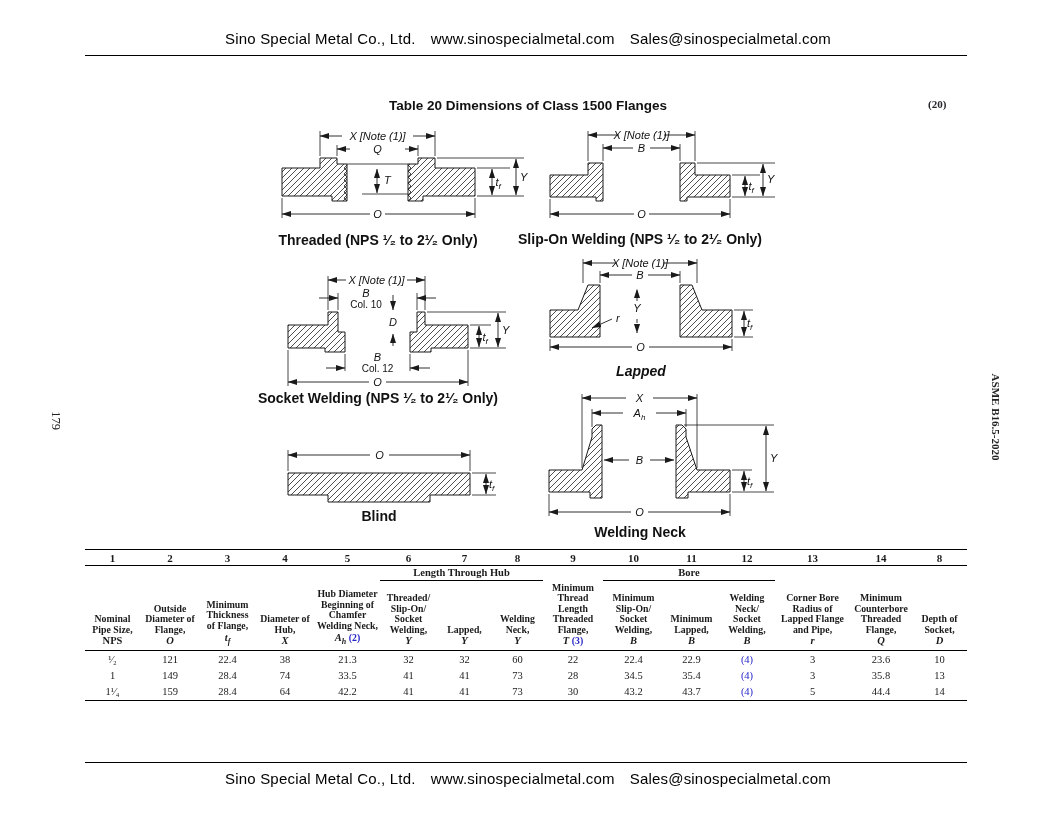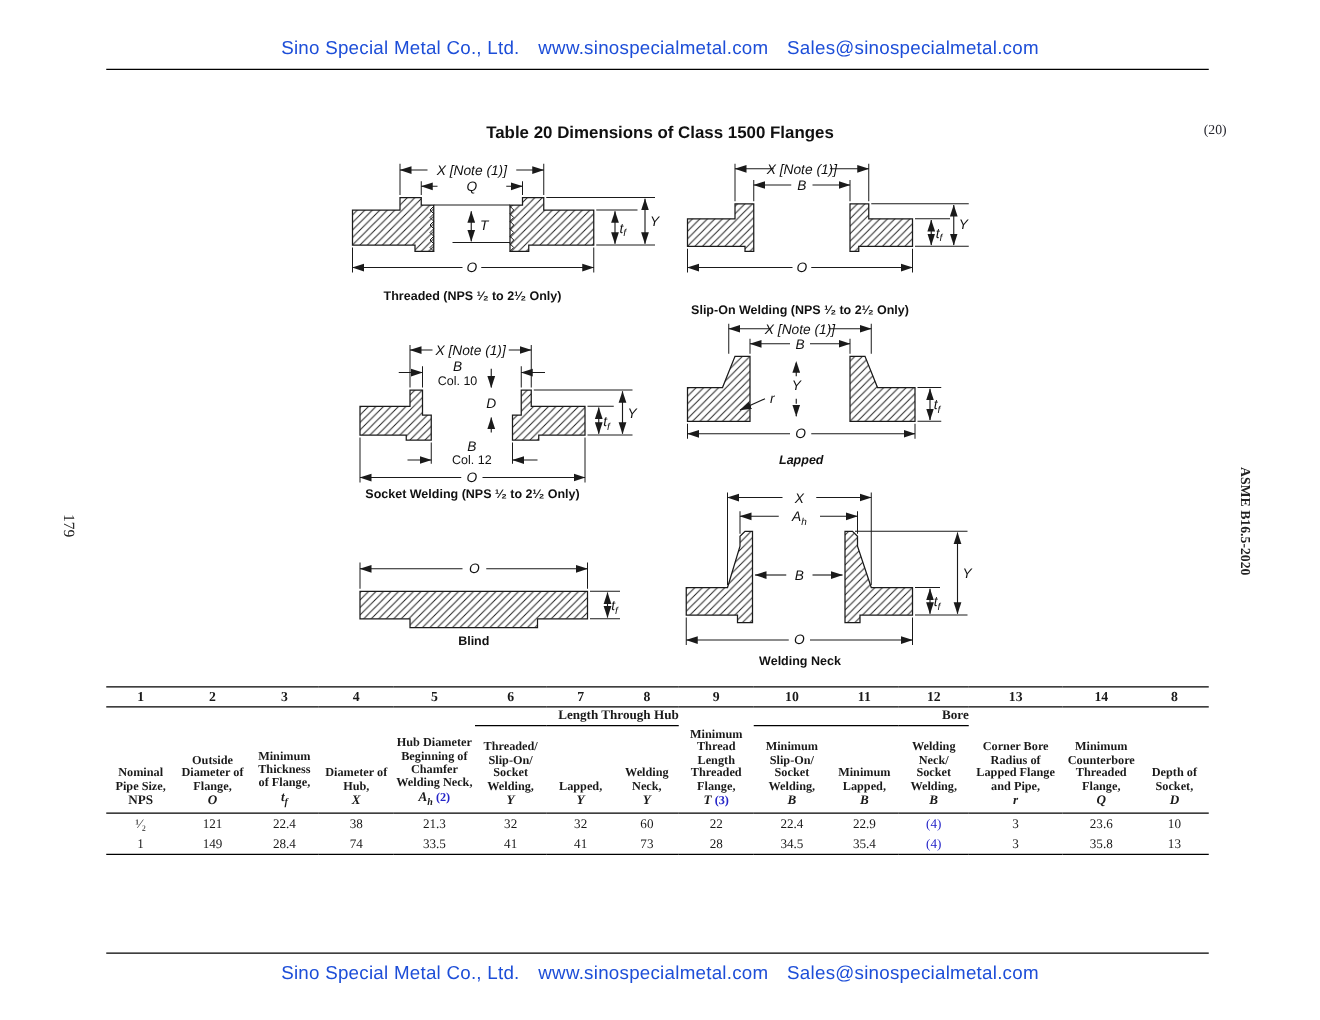--- a/index.html
+++ b/index.html
@@ -1,51 +1,51 @@
 <!DOCTYPE html>
 <html><head>
 <meta charset="utf-8">
 <style>
   html,body{margin:0;padding:0;background:#fff;}
   .page{position:relative;width:1056px;height:816px;background:#fff;overflow:hidden;
         font-family:"Liberation Sans",sans-serif;color:#1a1a1a;}
   
   .brandline{position:absolute;left:0;width:100%;display:flex;justify-content:center;gap:15px;
-             font-size:15px;letter-spacing:.2px;color:#1d4ed8;}
+             font-size:15px;letter-spacing:.2px;color:#000000;}
   .brandline.top{top:30px;}
   .brandline.bottom{top:770px;}
   .rule{position:absolute;left:85px;width:882px;border-top:1.2px solid #000;}
   .rule.top{top:55px;}
   .rule.bottom{top:762px;}
   .doc-title{position:absolute;top:98px;left:0;width:100%;text-align:center;
              font-weight:bold;font-size:13.5px;color:#111;}
-  .corner-note{position:absolute;top:98px;left:963px;font-family:"Liberation Serif",serif;
-               font-weight:normal;font-size:11px;color:#26262e;}
+  .corner-note{position:absolute;top:98px;left:928px;font-family:"Liberation Serif",serif;
+               font-weight:bold;font-size:11px;color:#26262e;}
   .side-text{position:absolute;font-family:"Liberation Serif","DejaVu Serif",serif;color:#222;
              transform:rotate(90deg);text-align:center;}
   .side-left{left:33px;top:413px;width:44px;font-size:12.5px;}
   .side-right{left:940px;top:411px;width:112px;font-size:11px;font-weight:bold;}
   
   .fig{position:absolute;}
   .fig svg{display:block;}
-  .cap{width:100%;text-align:center;font-weight:bold;font-size:10px;color:#111;}
+  .cap{width:100%;text-align:center;font-weight:bold;font-size:14px;color:#111;}
   svg .dl{font:italic 11px "Liberation Sans",sans-serif;fill:#111;}
   svg .dlu{font-style:normal;font-size:10px;}
   svg .sub{font-size:8px;font-style:italic;}
   svg .sec{fill:url(#ht);stroke:#1a1a1a;stroke-width:1;}
   svg .thin{stroke:#1a1a1a;stroke-width:0.8;fill:none;}
   svg .dim{stroke:#1a1a1a;stroke-width:0.9;fill:none;}
   svg .dash{stroke-dasharray:4 2.5;}
   
   .dim-table{position:absolute;left:85px;top:549px;width:882px;border-collapse:collapse;
              table-layout:fixed;font-family:"Liberation Serif","DejaVu Serif",serif;color:#1a1a1a;
              border-top:1.6px solid #000;}
   .dim-table td,.dim-table th{padding:0;text-align:center;vertical-align:bottom;}
   .rnums td{font-weight:bold;font-size:11px;padding:2px 0 1px;border-bottom:1px solid #000;}
-  .rgroups td{font-weight:bold;font-size:10.5px;padding-top:1px;height:13px;vertical-align:top;text-align:right;}
+  .rgroups td{font-weight:bold;font-size:10.5px;padding-top:1px;height:13px;vertical-align:top;}
   .rgroups td.gspan{border-bottom:1px solid #000;}
   .rheads th{font-size:9.8px;line-height:10.6px;font-weight:bold;padding:2px 2px 3px;
              border-bottom:1.6px solid #000;}
   .vline{display:block;margin-top:1px;}
   .hvar{font-style:italic;font-size:10.5px;}
   .hsub{font-style:italic;font-size:8px;}
   .hnote,.note{color:#2424c8;}
   .hnote{font-size:9.8px;font-weight:bold;}
   .dim-table tbody td{font-size:10.5px;padding:2.6px 0;}
   .dim-table tbody tr:last-child td{border-bottom:1.6px solid #000;}
@@ -142,21 +142,21 @@
         <text class="dl" x="108.5" y="99.5" text-anchor="middle">O</text>
         <line class="thin" x1="164" y1="45" x2="242" y2="45"></line>
         <line class="thin" x1="199" y1="57" x2="227" y2="57"></line>
         <line class="thin" x1="199" y1="79" x2="242" y2="79"></line>
         <path class="dim" d="M212,58 V78" marker-start="url(#ar)" marker-end="url(#ar)"></path>
         <text class="dl" x="215.5" y="72"><tspan>t</tspan><tspan class="sub" dy="3">f</tspan></text>
         <path class="dim" d="M230,46 V78" marker-start="url(#ar)" marker-end="url(#ar)"></path>
         <text class="dl" x="234" y="65">Y</text>
       </g>
     </svg>
-    <div class="cap" style="margin-left:-38px;margin-top:13px;">Slip-On Welding (NPS ¹⁄₂ to 2¹⁄₂ Only)</div>
+    <div class="cap" style="margin-left:-38px;margin-top:1px;">Slip-On Welding (NPS ¹⁄₂ to 2¹⁄₂ Only)</div>
   </div>
 
   <div class="fig" style="left:262px;top:268px;width:280px;">
     <svg width="280" height="122" viewBox="0 0 280 122">
       <g>
         <path class="sec" d="M26,57 H66 V44 H76 V64 H83 V84 H63 V80 H26 Z"></path>
         <path class="sec" d="M206,57 H163 V44 H155 V64 H148 V84 H169 V80 H206 Z"></path>
       </g>
       <g>
         <line class="thin" x1="66" y1="42" x2="66" y2="8"></line>
@@ -378,20 +378,37 @@
           <td>41</td>
           <td>73</td>
           <td>28</td>
           <td>34.5</td>
           <td>35.4</td>
           <td class="note">(4)</td>
           <td>3</td>
           <td>35.8</td>
           <td>13</td>
         </tr>
+        <tr>
+          <td>1¹⁄₄</td>
+          <td>159</td>
+          <td>28.4</td>
+          <td>64</td>
+          <td>42.2</td>
+          <td>41</td>
+          <td>41</td>
+          <td>73</td>
+          <td>30</td>
+          <td>43.2</td>
+          <td>43.7</td>
+          <td class="note">(4)</td>
+          <td>5</td>
+          <td>44.4</td>
+          <td>14</td>
+        </tr>
       </tbody>
   </table>
 
   <div class="rule bottom"></div>
   <div class="brandline bottom">
     <span>Sino Special Metal Co., Ltd.</span>
     <span>www.sinospecialmetal.com</span>
     <span>Sales@sinospecialmetal.com</span>
   </div>
 

